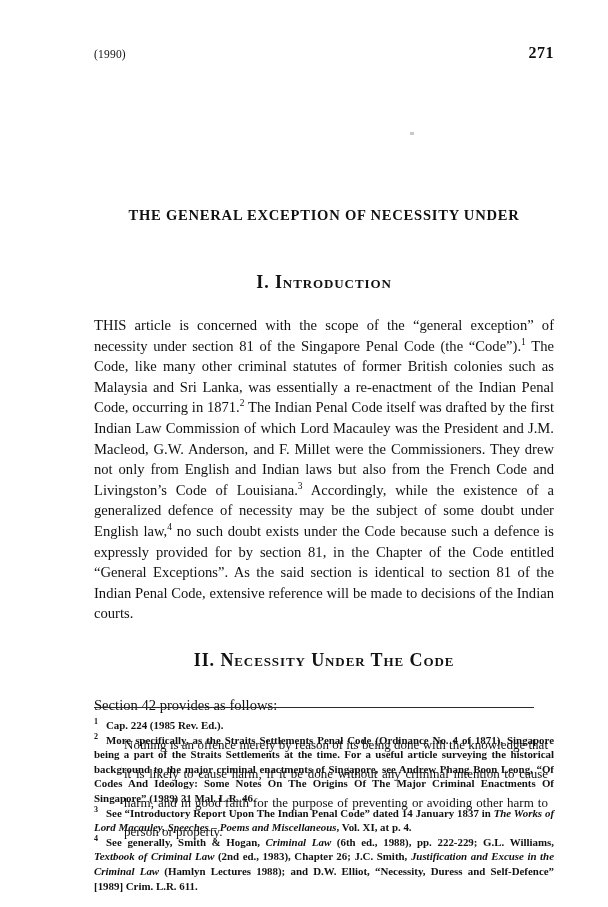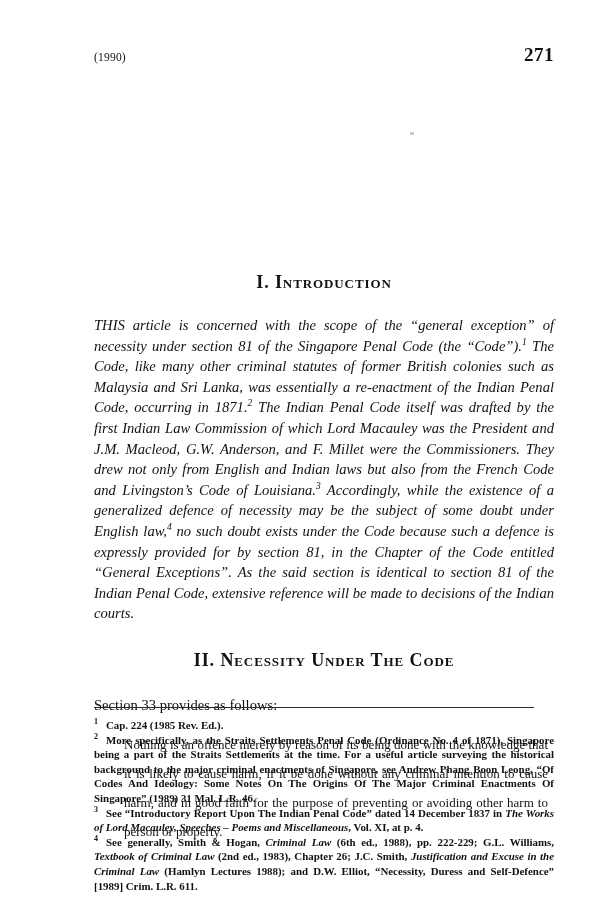--- a/index.html
+++ b/index.html
@@ -32,21 +32,21 @@
     width: 460px;
     display: flex;
     justify-content: space-between;
     align-items: baseline;
   }
   .running-head .year {
     font-size: 11.5px;
     letter-spacing: 0.2px;
   }
   .running-head .folio {
-    font-size: 19px;
+    font-size: 16px;
     font-weight: bold;
     letter-spacing: 0.5px;
   }
 
   
   .scan-speck {
     position: absolute;
     left: 394px;
     top: 132px;
     width: 4px;
@@ -90,21 +90,20 @@
     margin-top: 26px;
     margin-bottom: 24px;
   }
 
   p.body-text {
     margin: 0;
     font-size: 14.6px;
     line-height: 20.6px;
     text-align: justify;
     text-justify: inter-word;
-    font-style: italic;
   }
 
   p.lead-in {
     margin-bottom: 0;
   }
 
   sup.fn-ref {
     font-size: 9.5px;
     vertical-align: super;
     line-height: 0;
@@ -164,49 +163,50 @@
 <div class="page">
 
   <div class="running-head">
     <span class="year">(1990)</span>
     <span class="folio">271</span>
   </div>
 
   <div class="scan-speck"></div>
 
   <h1 class="article-title">
+    <span class="line">THE GENERAL EXCEPTION OF NECESSITY UNDER</span>
   </h1>
 
   <div class="column">
 
     <h2 class="section-heading">
       <span class="numeral">I.</span>
       <span>Introduction</span>
     </h2>
 
     <p class="body-text lead-in"><span>THIS article is concerned with the scope of the “general exception” of necessity under section 81 of the Singapore Penal Code (the “Code”).</span><sup class="fn-ref">1</sup><span> The Code, like many other criminal statutes of former British colonies such as Malaysia and Sri Lanka, was essentially a re-enactment of the Indian Penal Code, occurring in 1871.</span><sup class="fn-ref">2</sup><span> The Indian Penal Code itself was drafted by the first Indian Law Commission of which Lord Macauley was the President and J.M. Macleod, G.W. Anderson, and F. Millet were the Commissioners. They drew not only from English and Indian laws but also from the French Code and Livingston’s Code of Louisiana.</span><sup class="fn-ref">3</sup><span> Accordingly, while the existence of a generalized defence of necessity may be the subject of some doubt under English law,</span><sup class="fn-ref">4</sup><span> no such doubt exists under the Code because such a defence is expressly provided for by section 81, in the Chapter of the Code entitled “General Exceptions”. As the said section is identical to section 81 of the Indian Penal Code, extensive reference will be made to decisions of the Indian courts.</span></p>
 
     <h2 class="section-heading section-heading--second">
       <span class="numeral">II.</span>
       <span>Necessity Under The Code</span>
     </h2>
 
-    <p class="quote-lead">Section 33 provides as follows:</p>
+    <p class="quote-lead">Section 42 provides as follows:</p>
 
     <blockquote class="extract">Nothing is an offence merely by reason of its being done with the knowledge that it is likely to cause harm, if it be done without any criminal intention to cause harm, and in good faith for the purpose of preventing or avoiding other harm to person or property.</blockquote>
 
   </div>
 
   <div class="footnote-rule"></div>
 
   <div class="footnotes">
 
     <p class="footnote"><span class="marker">1</span><span>Cap. 224 (1985 Rev. Ed.).</span></p>
 
     <p class="footnote"><span class="marker">2</span><span>More specifically, as the Straits Settlements Penal Code (Ordinance No. 4 of 1871), Singapore being a part of the Straits Settlements at the time. For a useful article surveying the historical background to the major criminal enactments of Singapore, see Andrew Phang Boon Leong, “Of Codes And Ideology: Some Notes On The Origins Of The Major Criminal Enactments Of Singapore” (1989) 31 Mal. L.R. 46.</span></p>
 
-    <p class="footnote"><span class="marker">3</span><span>See “Introductory Report Upon The Indian Penal Code” dated 14 December 1837 in </span><i>The Works of Lord Macauley, Speeches – Poems and Miscellaneous</i><span>, Vol. XI, at p. 4.</span></p>
+    <p class="footnote"><span class="marker">3</span><span>See “Introductory Report Upon The Indian Penal Code” dated 14 January 1837 in </span><i>The Works of Lord Macauley, Speeches – Poems and Miscellaneous</i><span>, Vol. XI, at p. 4.</span></p>
 
     <p class="footnote"><span class="marker">4</span><span>See generally, Smith &amp; Hogan, </span><i>Criminal Law</i><span> (6th ed., 1988), pp. 222-229; G.L. Williams, </span><i>Textbook of Criminal Law</i><span> (2nd ed., 1983), Chapter 26; J.C. Smith, </span><i>Justification and Excuse in the Criminal Law</i><span> (Hamlyn Lectures 1988); and D.W. Elliot, “Necessity, Duress and Self-Defence” [1989] Crim. L.R. 611.</span></p>
 
   </div>
 
 </div>
 
 </body></html>

